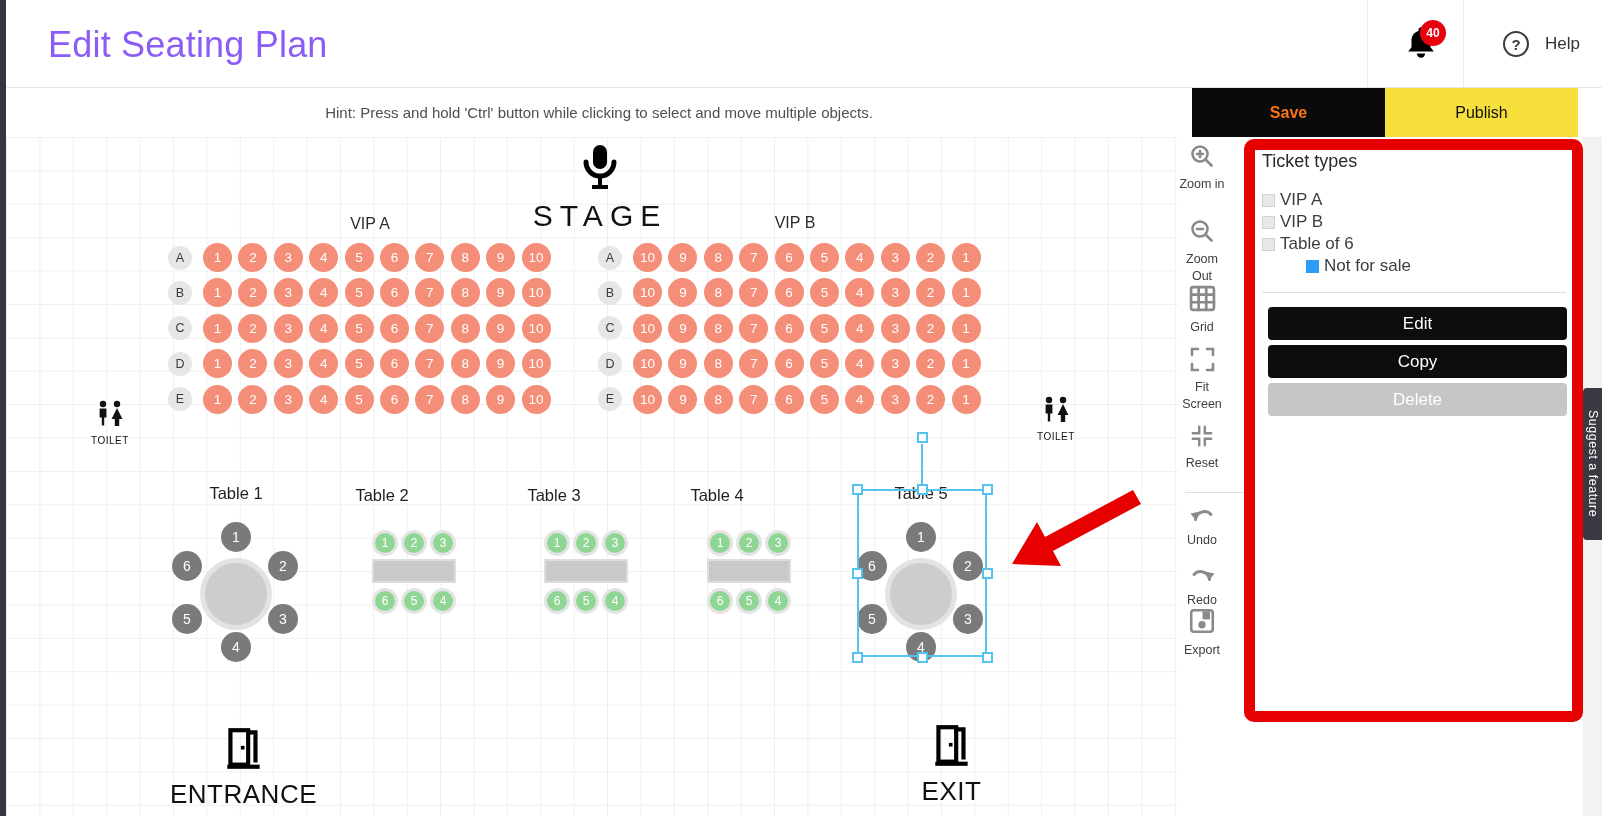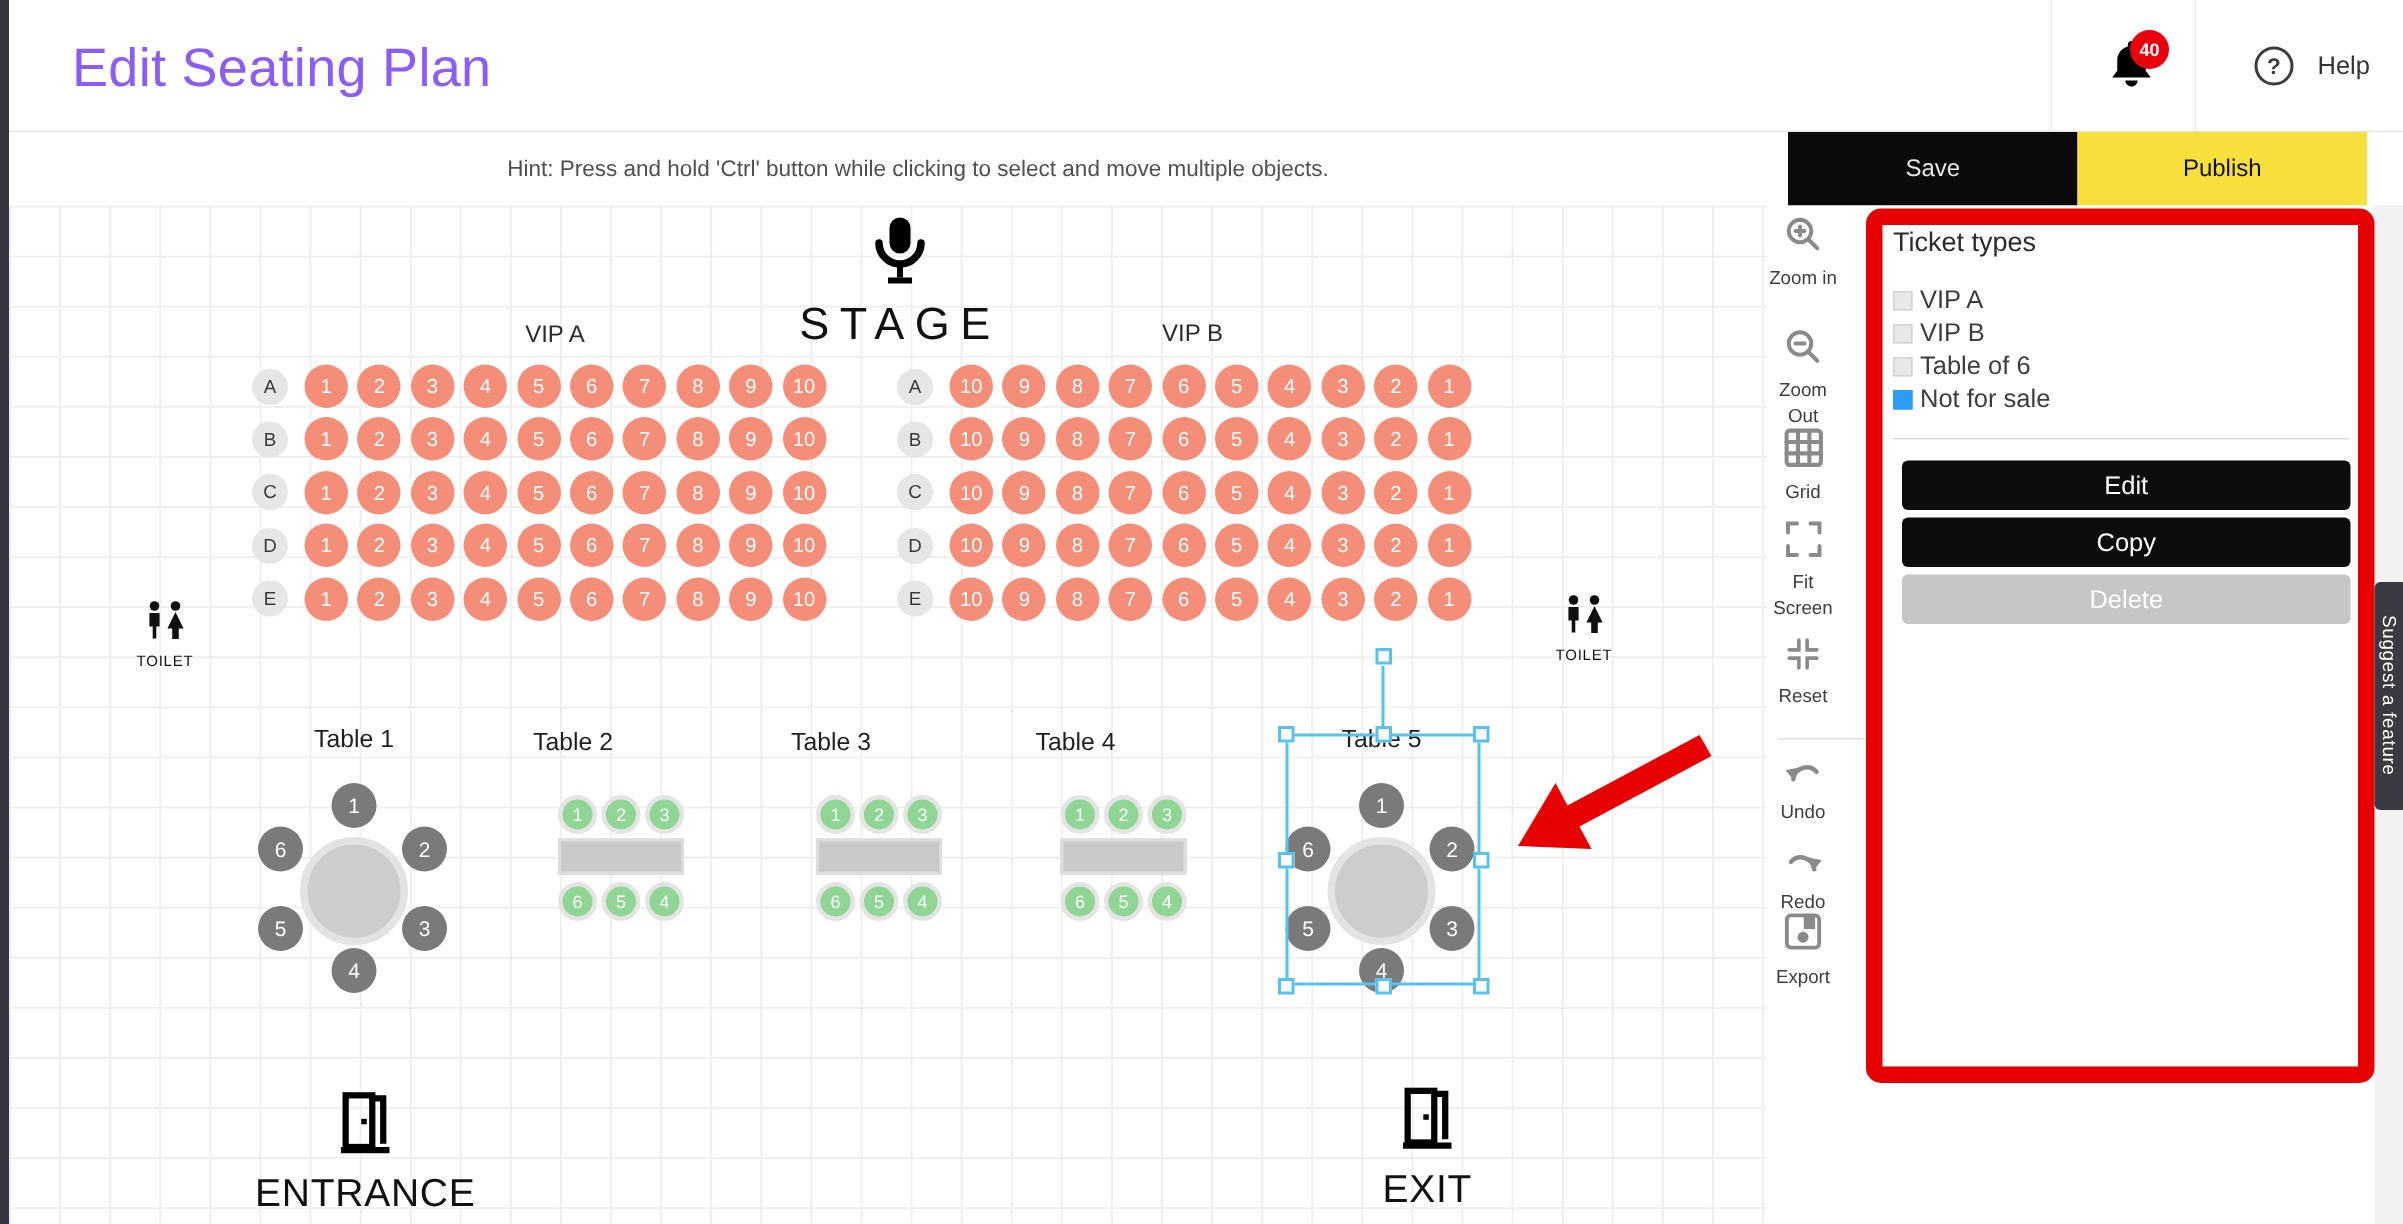--- a/index.html
+++ b/index.html
@@ -20,26 +20,26 @@
               background:#e8000d;color:#fff;font-size:12px;font-weight:bold;
               display:flex;align-items:center;justify-content:center;}
   #help-wrap{position:absolute;left:1497px;top:31px;display:flex;align-items:center;cursor:pointer;}
   #help-icon{width:26px;height:26px;border:2px solid #3c3c3c;border-radius:50%;
              display:flex;align-items:center;justify-content:center;
              font-size:15px;font-weight:bold;color:#3c3c3c;box-sizing:border-box;}
   #help-label{margin-left:16px;font-size:17px;color:#333;}
 
   
   #hint-bar{position:absolute;left:6px;top:88px;width:1186px;height:49px;background:#fff;
-            display:flex;align-items:center;justify-content:center;padding-left:13px;}
+            display:flex;align-items:center;justify-content:center;}
   #hint-text{font-size:15px;color:#4f4f4f;}
 
   
   #save-btn{position:absolute;left:1192px;top:88px;width:193px;height:49px;background:#0a0a0a;
-            color:#e5e5e5;font-size:16px;display:flex;align-items:center;justify-content:center;cursor:pointer;}
+            color:#f97316;font-size:16px;display:flex;align-items:center;justify-content:center;cursor:pointer;font-weight:bold;}
   #publish-btn{position:absolute;left:1385px;top:88px;width:193px;height:49px;background:#f8e03c;
             color:#111;font-size:16px;display:flex;align-items:center;justify-content:center;cursor:pointer;}
 
   
   #canvas{position:absolute;left:6px;top:137px;width:1184px;height:679px;background:
       linear-gradient(to right,#eef0f0 1px,transparent 1px),
       linear-gradient(to bottom,#eef0f0 1px,transparent 1px),#fff;
       background-size:33.4px 33.4px;}
 
   
@@ -102,21 +102,21 @@
   .tool .tlab{font-size:12.5px;color:#3d3d3d;margin-top:3px;line-height:1.35;}
   #tool-zoom-in{top:6px;} #tool-zoom-out{top:81px;} #tool-grid{top:148px;}
   #tool-fit{top:210px;} #tool-reset{top:287px;}
   #toolbar-divider{position:absolute;left:7px;top:355px;width:59px;height:1px;background:#ddd;}
   #tool-undo{top:366px;} #tool-redo{top:426px;} #tool-export{top:470px;}
 
   
   #panel{position:absolute;left:1244px;top:137px;width:339px;height:679px;background:#fff;}
   #panel-title{position:absolute;left:18px;top:14px;font-size:18px;color:#2b2b2b;}
   .cbx-row{position:absolute;left:18px;height:22px;display:flex;align-items:center;cursor:pointer;}
-  #cbx-0{top:52px;} #cbx-1{top:74px;} #cbx-2{top:96px;} #cbx-3{top:118px;}
+  #cbx-0{top:52px;} #cbx-1{top:74px;} #cbx-2{top:96px;} #cbx-3{top:118px;margin-left:44px;}
   .cbx{width:13px;height:13px;background:#e8e8e8;border:1px solid #d2d2d2;box-sizing:border-box;margin-right:5px;}
   .cbx.on{background:#2d9cf4;border-color:#2d9cf4;}
   .cbx-label{font-size:17px;color:#3d3d3d;}
   #panel-divider{position:absolute;left:18px;top:155px;width:304px;height:1px;background:#ddd;}
   .panel-btn{position:absolute;left:24px;width:299px;height:33px;border-radius:4px;color:#fff;font-size:17px;
              display:flex;align-items:center;justify-content:center;cursor:pointer;}
   #btn-edit{top:170px;background:#0d0d0d;} #btn-copy{top:208px;background:#0d0d0d;}
   #btn-delete{top:246px;background:#c6c6c6;cursor:default;}
 
   

